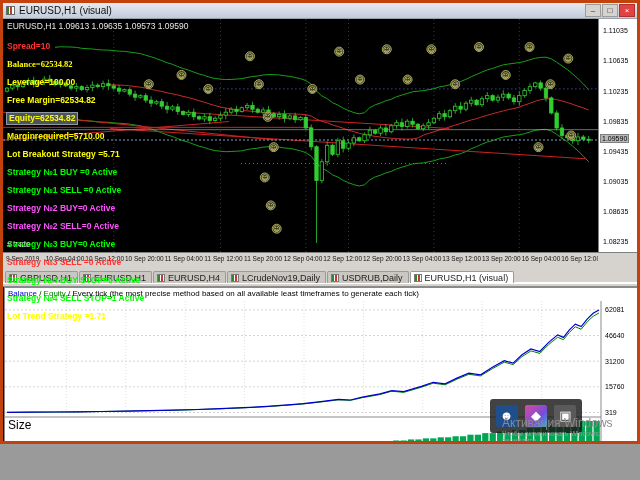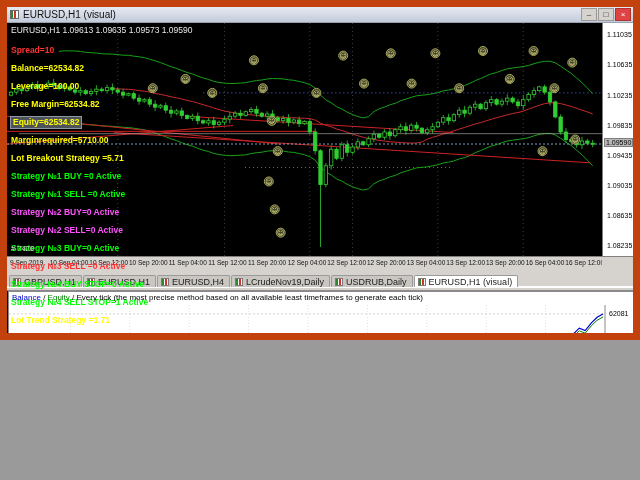--- a/index.html
+++ b/index.html
@@ -1,18 +1,18 @@
 <!DOCTYPE html>
 <html><head>
 <meta charset="utf-8">
 <style>
   html,body{margin:0;padding:0;background:#9a9a9a;}
   *{box-sizing:border-box;}
-  .window{position:relative;width:640px;height:340px;background:#000000;
-    font-family:"Liberation Sans",sans-serif;overflow:hidden;border:7px solid #c2410c;}
+  .window{position:relative;width:640px;height:444px;background:#000000;
+    font-family:"Liberation Sans",sans-serif;overflow:hidden;border:3px solid #c2410c;}
   
   .titlebar{position:absolute;left:0;top:0;right:0;height:16px;
     background:linear-gradient(180deg,#e6eaf2,#c3cbda);display:flex;align-items:center;
     border-bottom:1px solid #9aa0ad;}
   .tb-icon{width:9px;height:9px;margin:0 4px 0 3px;border:1px solid #6a6a6a;background:
     repeating-linear-gradient(90deg,#2a8a2a 0 2px,#fff 2px 3px,#cc3333 3px 5px,#fff 5px 7px);}
   .tb-title{font-size:10px;color:#111;flex:1;}
   .tb-buttons{display:flex;gap:1px;margin-right:2px;}
   .tb-btn{width:16px;height:13px;font-size:8px;line-height:12px;text-align:center;
     background:#d6d3ce;border:1px solid #9a9a9a;color:#222;}
@@ -374,21 +374,21 @@
         <circle cx="565.25" cy="39.61" r="4.5" fill="#46462e" stroke="#a8a858" stroke-width="1"></circle>
         <text x="565.25" y="42.21" text-anchor="middle" font-size="7" fill="#e6e68a" font-family="DejaVu Sans, sans-serif">☺</text>
         <circle cx="535.5" cy="128.15" r="4.5" fill="#46462e" stroke="#a8a858" stroke-width="1"></circle>
         <text x="535.5" y="130.75" text-anchor="middle" font-size="7" fill="#e6e68a" font-family="DejaVu Sans, sans-serif">☺</text>
         <circle cx="568.225" cy="116.5" r="4.5" fill="#46462e" stroke="#a8a858" stroke-width="1"></circle>
         <text x="568.225" y="119.1" text-anchor="middle" font-size="7" fill="#e6e68a" font-family="DejaVu Sans, sans-serif">☺</text>
       </svg>
     <div class="ohlc">EURUSD,H1   1.09613 1.09635 1.09573 1.09590</div>
     <div class="overlay">
         <div><span class="ov-line" style="color: rgb(255, 51, 51);">Spread=10</span></div>
-        <div><span class="ov-line" style="color: rgb(255, 255, 0);">Balance=62534.82</span></div>
+        <div><span class="ov-line" style="color: rgb(255, 255, 0); font-family: Liberation Serif, serif;">Balance=62534.82</span></div>
         <div><span class="ov-line" style="color: rgb(255, 255, 0);">Leverage=100.00</span></div>
         <div><span class="ov-line" style="color: rgb(255, 255, 0);">Free Margin=62534.82</span></div>
         <div><span class="ov-line boxed" style="color: rgb(255, 255, 0);">Equity=62534.82</span></div>
         <div><span class="ov-line" style="color: rgb(255, 255, 0); text-align: right;">Marginrequired=5710.00</span></div>
         <div><span class="ov-line" style="color: rgb(255, 255, 0);">Lot Breakout Strategy =5.71</span></div>
         <div><span class="ov-line" style="color: rgb(0, 255, 0);">Strategy №1 BUY =0 Active</span></div>
         <div><span class="ov-line" style="color: rgb(0, 255, 0);">Strategy №1 SELL =0 Active</span></div>
         <div><span class="ov-line" style="color: rgb(255, 85, 255);">Strategy №2 BUY=0 Active</span></div>
         <div><span class="ov-line" style="color: rgb(255, 85, 255);">Strategy №2 SELL=0 Active</span></div>
         <div><span class="ov-line" style="color: rgb(0, 255, 0);">Strategy №3 BUY=0 Active</span></div>

